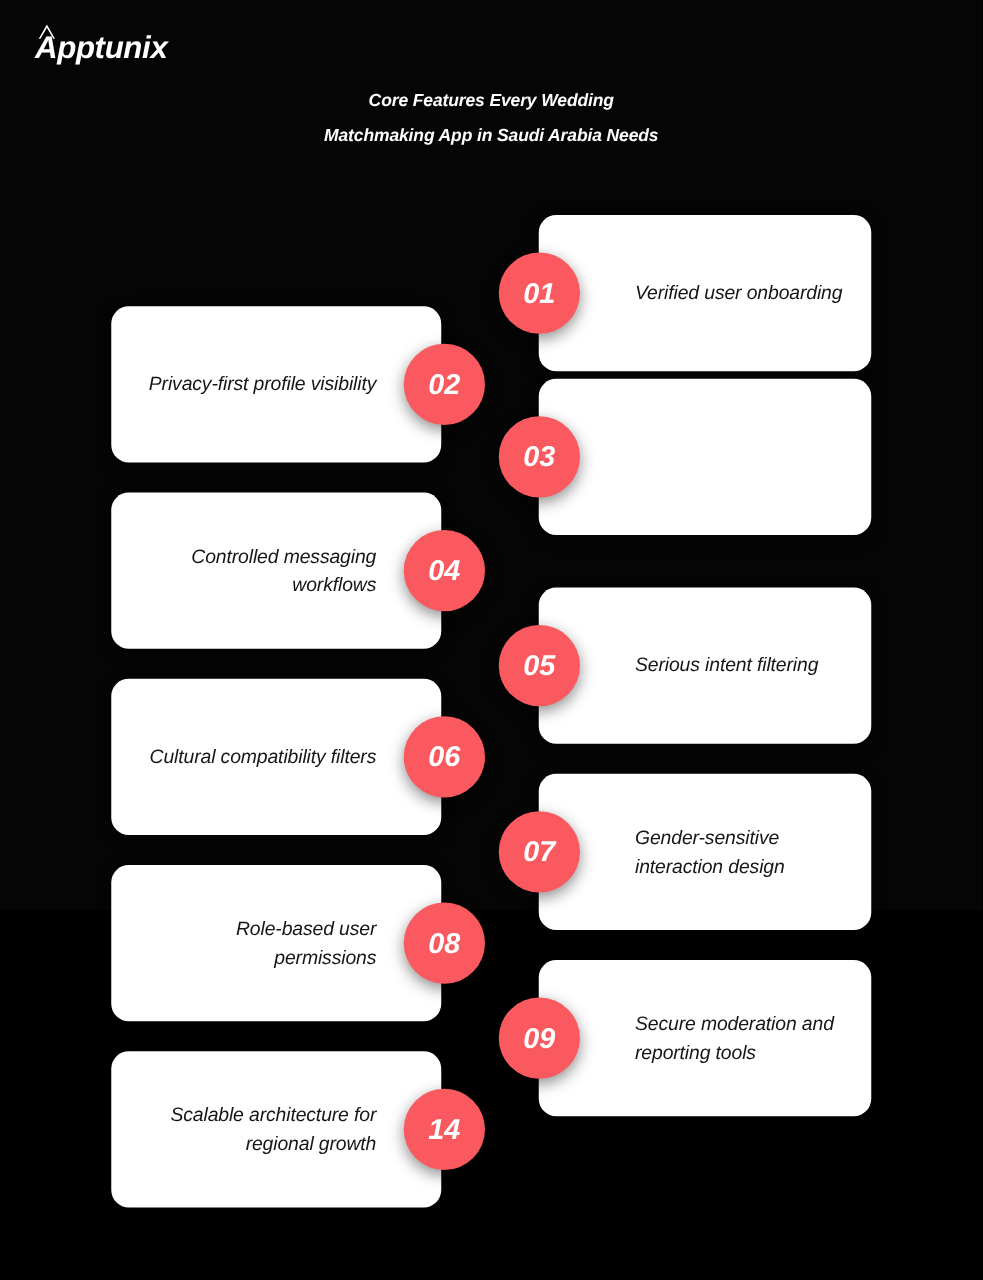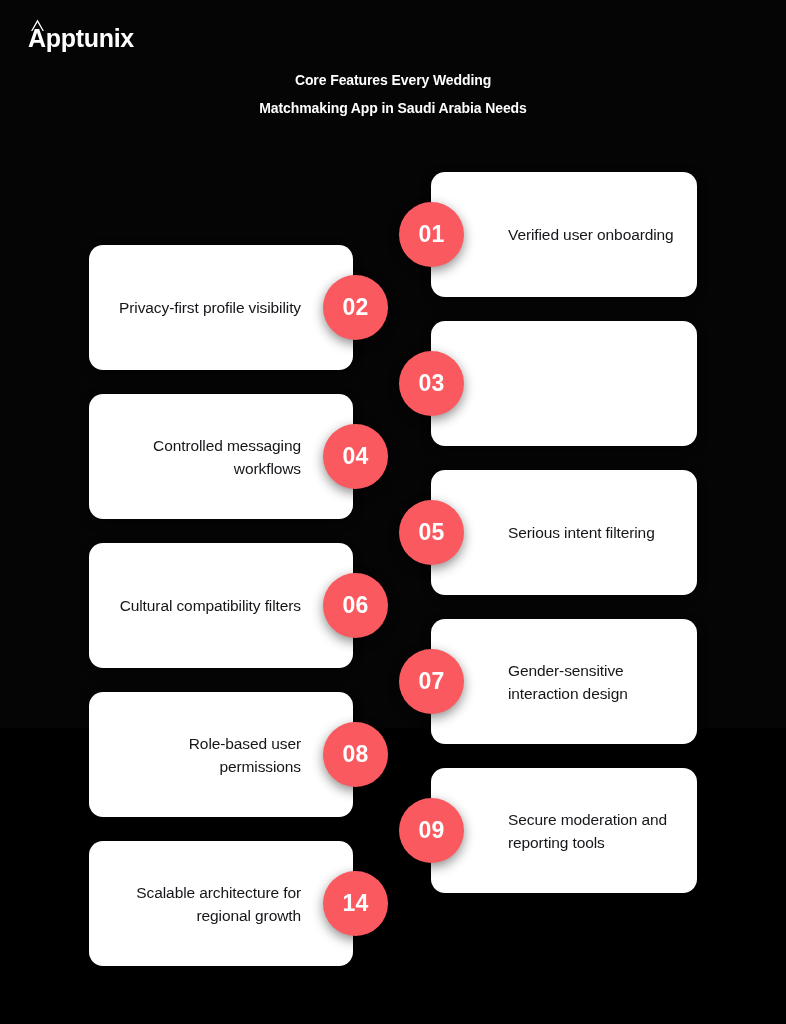--- a/index.html
+++ b/index.html
@@ -10,20 +10,21 @@
     background: #000000;
     font-family: "Liberation Sans", sans-serif;
     overflow: hidden;
   }
 
   #infographic {
     position: relative;
     width: 786px;
     height: 728px;
     background: #050505;
+    font-style: italic;
   }
 
   
   .logo {
     position: absolute;
     left: 28px;
     top: 22px;
     display: flex;
     align-items: flex-start;
     height: 34px;
@@ -152,21 +153,21 @@
 
   <div class="cards">
       <div class="card right" style="top: 172px;">
         <div class="badge">01</div>
         <div class="card-text">Verified user onboarding</div>
       </div>
       <div class="card left" style="top: 245px;">
         <div class="badge">02</div>
         <div class="card-text">Privacy-first profile visibility</div>
       </div>
-      <div class="card right" style="top: 321px;">
+      <div class="card right" style="top: 303px;">
         <div class="badge">03</div>
       </div>
       <div class="card left" style="top: 394px;">
         <div class="badge">04</div>
         <div class="card-text">Controlled messaging workflows</div>
       </div>
       <div class="card right" style="top: 470px;">
         <div class="badge">05</div>
         <div class="card-text">Serious intent filtering</div>
       </div>

